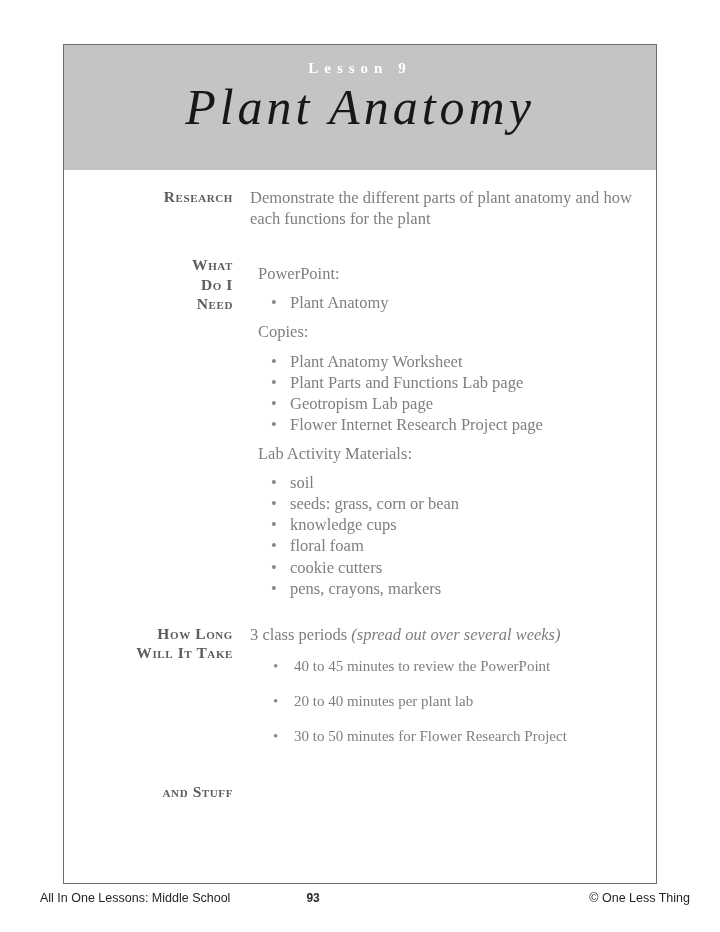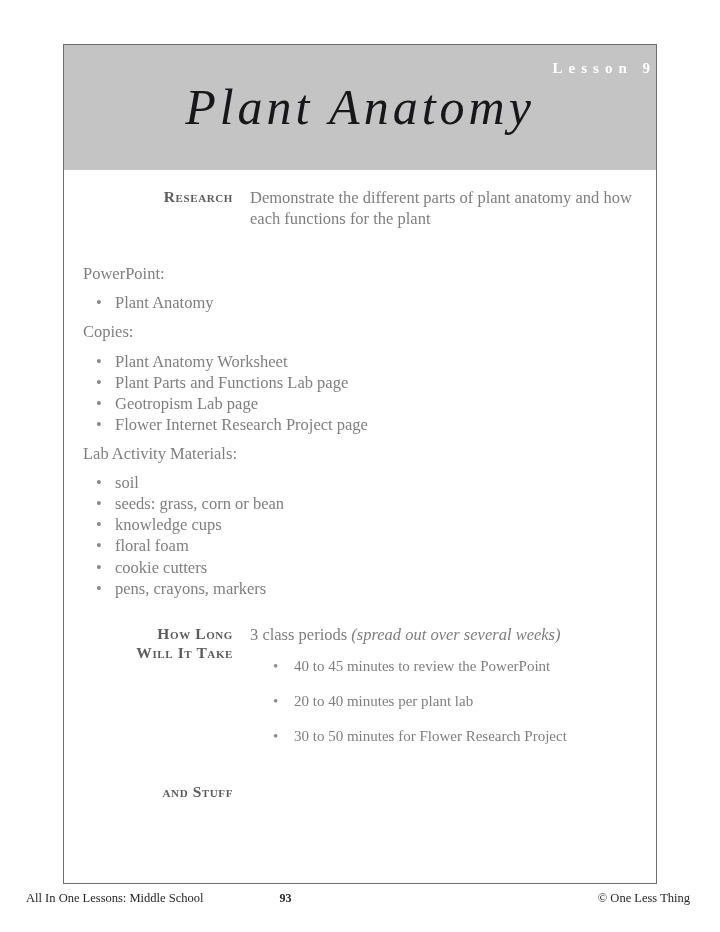--- a/index.html
+++ b/index.html
@@ -38,21 +38,21 @@
     position: relative;
     height: 125px;
     background: #c4c4c4;
     box-sizing: border-box;
   }
   .lesson-number {
     position: absolute;
     top: 15px;
     left: 0;
     right: 0;
-    text-align: right;
+    text-align: center;
     color: #ffffff;
     font-weight: bold;
     font-size: 15px;
     letter-spacing: 6px;
     font-family: "Liberation Serif", "DejaVu Serif", serif;
   }
   .lesson-title {
     position: absolute;
     top: 36px;
     left: 0;
@@ -149,27 +149,27 @@
     padding-left: 44px;
     margin-bottom: 16px;
   }
   ul.bullets.spaced li .dot { left: 23px; }
 
   .it { font-style: italic; }
 
   
   .footer {
     position: absolute;
-    left: 26px;
+    left: 40px;
     right: 30px;
     top: 888px;
     height: 20px;
     display: flex;
     align-items: center;
-    font-family: Liberation Serif, serif;
+    font-family: Liberation Sans, sans-serif;
     font-size: 12.5px;
     color: #262626;
   }
   .footer .f-left  { flex: 0 0 auto; }
   .footer .f-page  { flex: 0 0 auto; margin-left: 76px; font-weight: bold; font-size: 12px; }
   .footer .f-right { margin-left: auto; }
 </style>
 </head>
 <body>
 
@@ -186,20 +186,25 @@
     <div class="sections">
 
       <div class="section sec-purpose">
         <div class="section-label">Research</div>
         <div class="section-body">
           <p class="para">Demonstrate the different parts of plant anatomy and how each functions for the plant</p>
         </div>
       </div>
 
       <div class="section sec-need">
+        <div class="section-label">
+          <div>What</div>
+          <div>Do I</div>
+          <div>Need</div>
+        </div>
         <div class="section-body">
 
           <p class="grouphead">PowerPoint:</p>
           <ul class="bullets">
             <li><span class="dot">•</span><span>Plant Anatomy</span></li>
           </ul>
 
           <p class="grouphead">Copies:</p>
           <ul class="bullets">
             <li><span class="dot">•</span><span>Plant Anatomy Worksheet</span></li>

